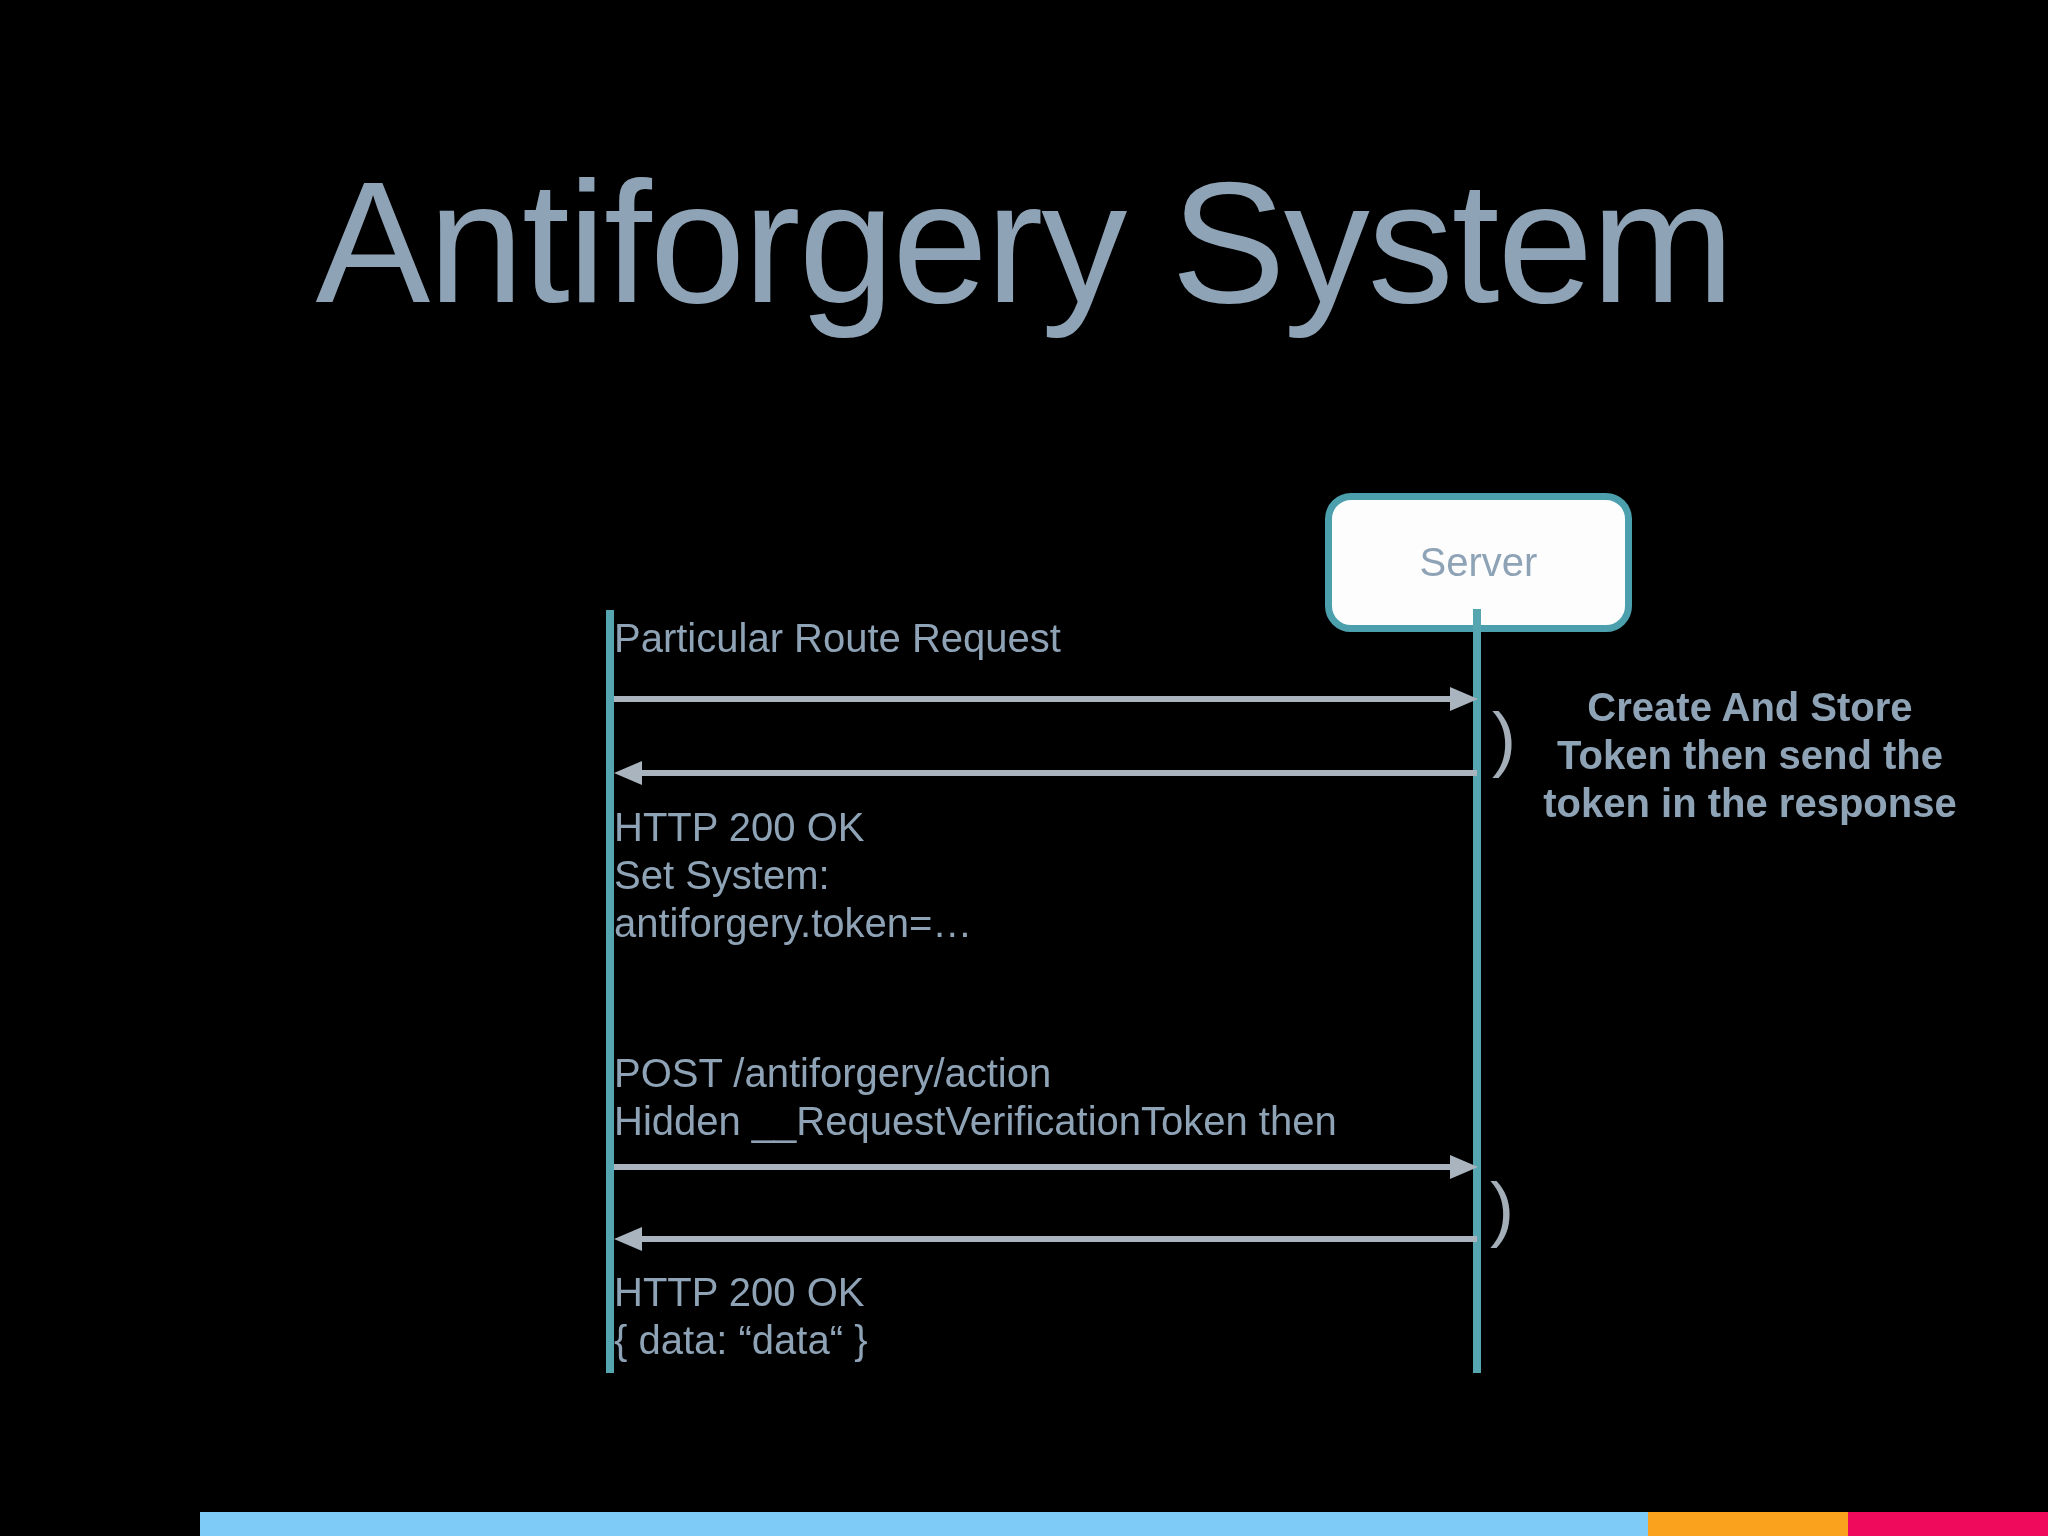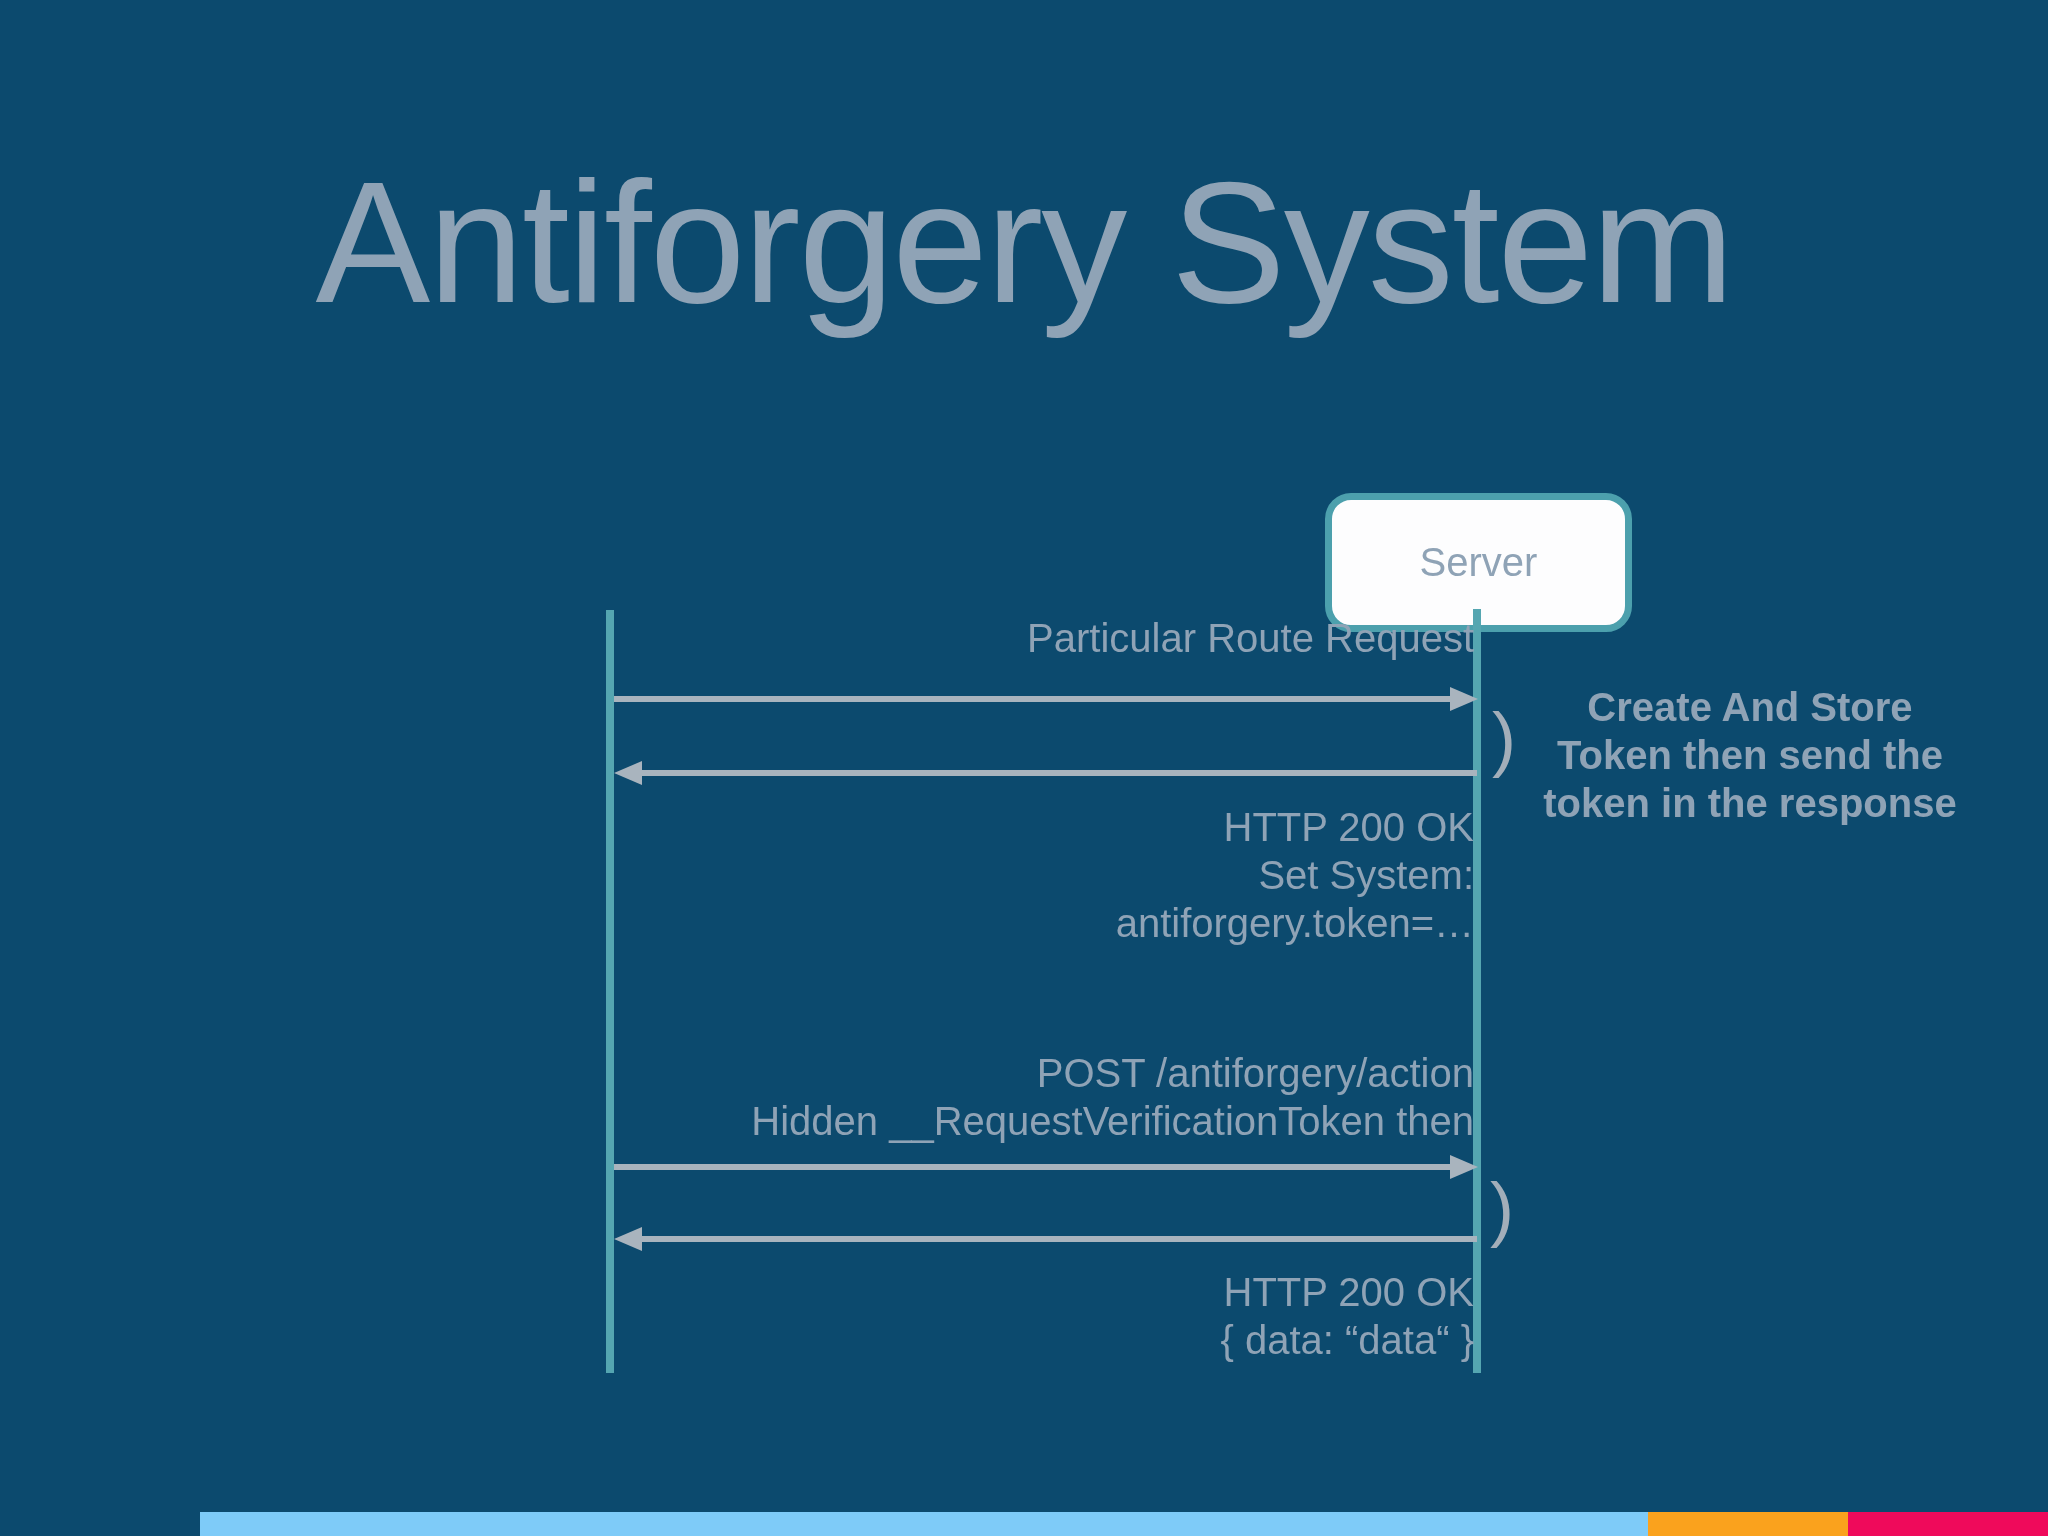--- a/index.html
+++ b/index.html
@@ -1,20 +1,20 @@
 <!DOCTYPE html>
 <html><head>
 <meta charset="utf-8">
 <style>
   html, body { margin: 0; padding: 0; background: #ffffff; }
   #canvas {
     position: relative;
     width: 2048px;
     height: 1536px;
-    background: #0c4a6e;
+    background: #000000;
     overflow: hidden;
     font-family: "Liberation Sans", sans-serif;
     color: #8FA3B6;
   }
   .abs { position: absolute; }
 
   .slide-title {
     left: 0; right: 0; top: 148px;
     text-align: center;
     font-size: 172px;
@@ -39,21 +39,21 @@
   }
 
   .lifeline {
     width: 8px;
     background: #55A6B1;
   }
 
   .msg-text {
     left: 614px;
     width: 860px;
-    text-align: right;
+    text-align: left;
     font-size: 40px;
     line-height: 48px;
     color: #8FA3B6;
   }
 
   .arrow-line {
     height: 6px;
     background: #A9B4BE;
   }
   .arrowhead-right {

